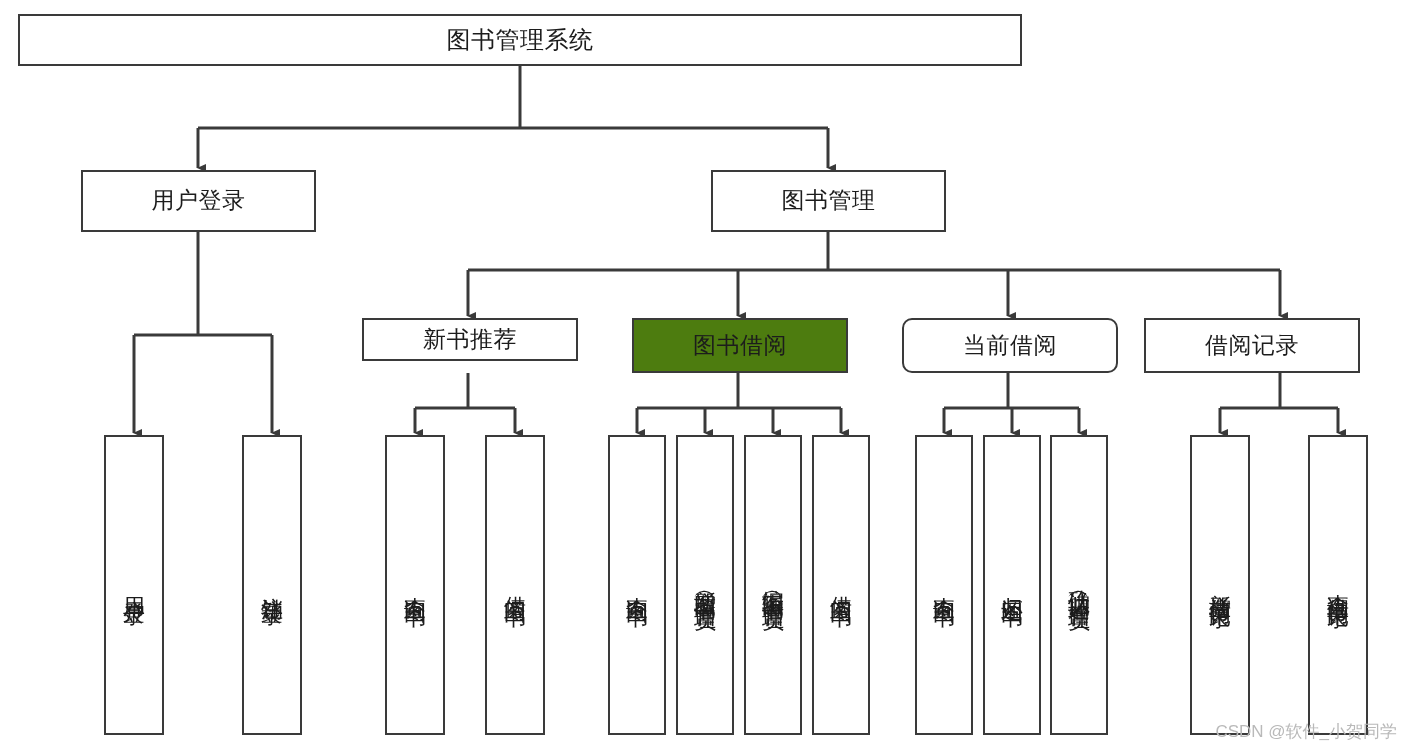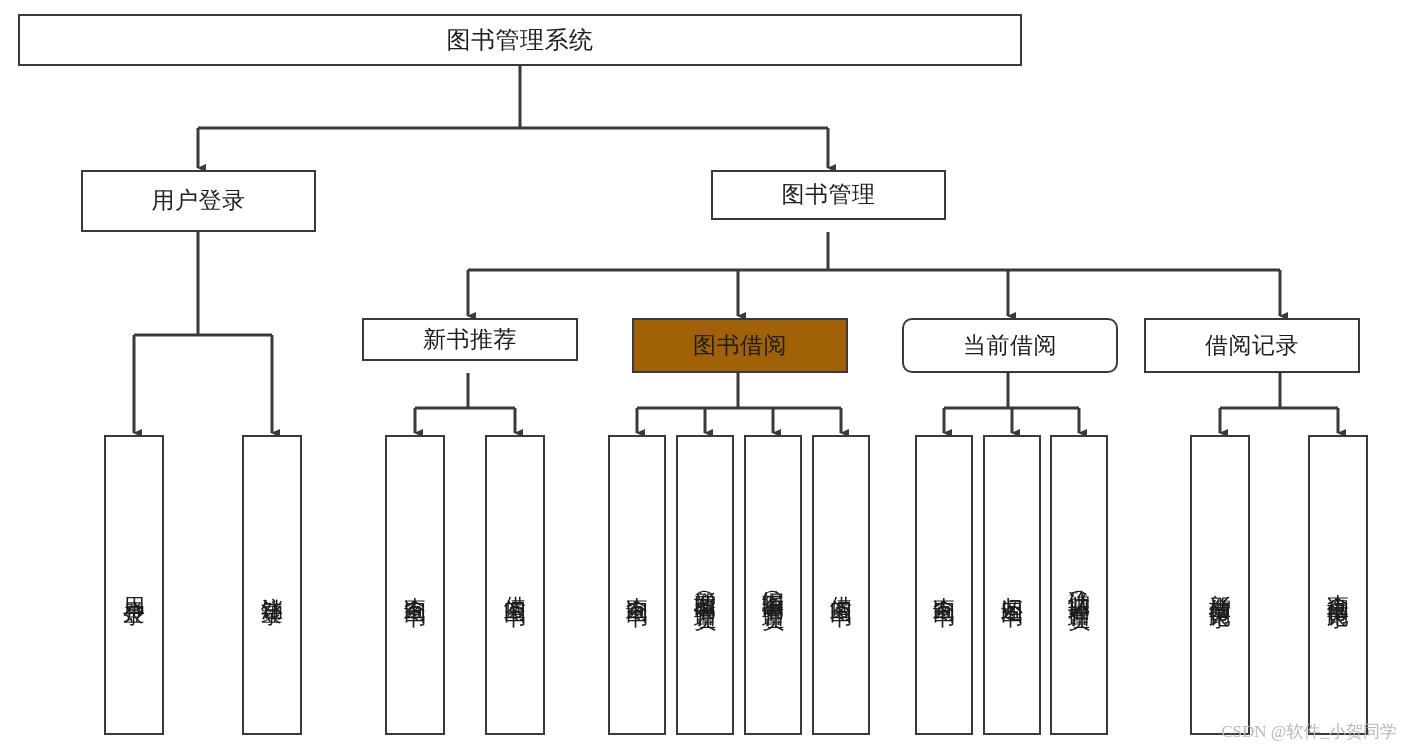--- a/index.html
+++ b/index.html
@@ -57,21 +57,21 @@
     letter-spacing: 3px;
     line-height: 1;
     max-height: 100%;
   }
   #watermark {
     position: absolute;
     right: 8px;
     bottom: 4px;
     font-size: 17px;
     color: #b9b9b9;
-    font-family: Liberation Serif, serif;
+    font-family: Liberation Sans, sans-serif;
     white-space: nowrap;
     pointer-events: none;
   }
 </style>
 </head>
 <body>
 
 <div id="diagram-root">
 
   <svg id="diagram-svg" viewBox="0 0 1405 747" xmlns="http://www.w3.org/2000/svg">
@@ -117,27 +117,27 @@
       </g>
   </svg>
 
   <div id="node-layer">
       <div class="node-box node-h node-root" style="left: 18px; top: 14px; width: 1004px; height: 52px; border-color: rgb(58, 58, 58); background: rgb(255, 255, 255);">
         <span class="node-label" style="color: rgb(28, 28, 28);">图书管理系统</span>
       </div>
       <div class="node-box node-h" style="left: 81px; top: 170px; width: 235px; height: 62px; border-color: rgb(58, 58, 58); background: rgb(255, 255, 255);">
         <span class="node-label" style="color: rgb(28, 28, 28);">用户登录</span>
       </div>
-      <div class="node-box node-h" style="left: 711px; top: 170px; width: 235px; height: 50px; border-color: rgb(58, 58, 58); background: rgb(255, 255, 255);">
+      <div class="node-box node-h" style="left: 711px; top: 170px; width: 235px; height: 62px; border-color: rgb(58, 58, 58); background: rgb(255, 255, 255);">
         <span class="node-label" style="color: rgb(28, 28, 28);">图书管理</span>
       </div>
       <div class="node-box node-h" style="left: 362px; top: 318px; width: 216px; height: 43px; border-color: rgb(58, 58, 58); background: rgb(255, 255, 255);">
         <span class="node-label" style="color: rgb(28, 28, 28);">新书推荐</span>
       </div>
-      <div class="node-box node-h" style="left: 632px; top: 318px; width: 216px; height: 55px; border-color: rgb(58, 58, 58); background: #a16207;">
+      <div class="node-box node-h" style="left: 632px; top: 318px; width: 216px; height: 55px; border-color: rgb(58, 58, 58); background: #4d7c0f;">
         <span class="node-label" style="color: rgb(28, 28, 28);">图书借阅</span>
       </div>
       <div class="node-box node-h" style="left: 902px; top: 318px; width: 216px; height: 55px; border-color: rgb(58, 58, 58); background: rgb(255, 255, 255); border-radius: 10px;">
         <span class="node-label" style="color: rgb(28, 28, 28);">当前借阅</span>
       </div>
       <div class="node-box node-h" style="left: 1144px; top: 318px; width: 216px; height: 55px; border-color: rgb(58, 58, 58); background: rgb(255, 255, 255);">
         <span class="node-label" style="color: rgb(28, 28, 28);">借阅记录</span>
       </div>
       <div class="node-box node-v" style="left: 104px; top: 435px; width: 60px; height: 300px; border-color: rgb(58, 58, 58); background: rgb(255, 255, 255);">
         <span class="node-label" style="color: rgb(28, 28, 28);">用户登录</span>

